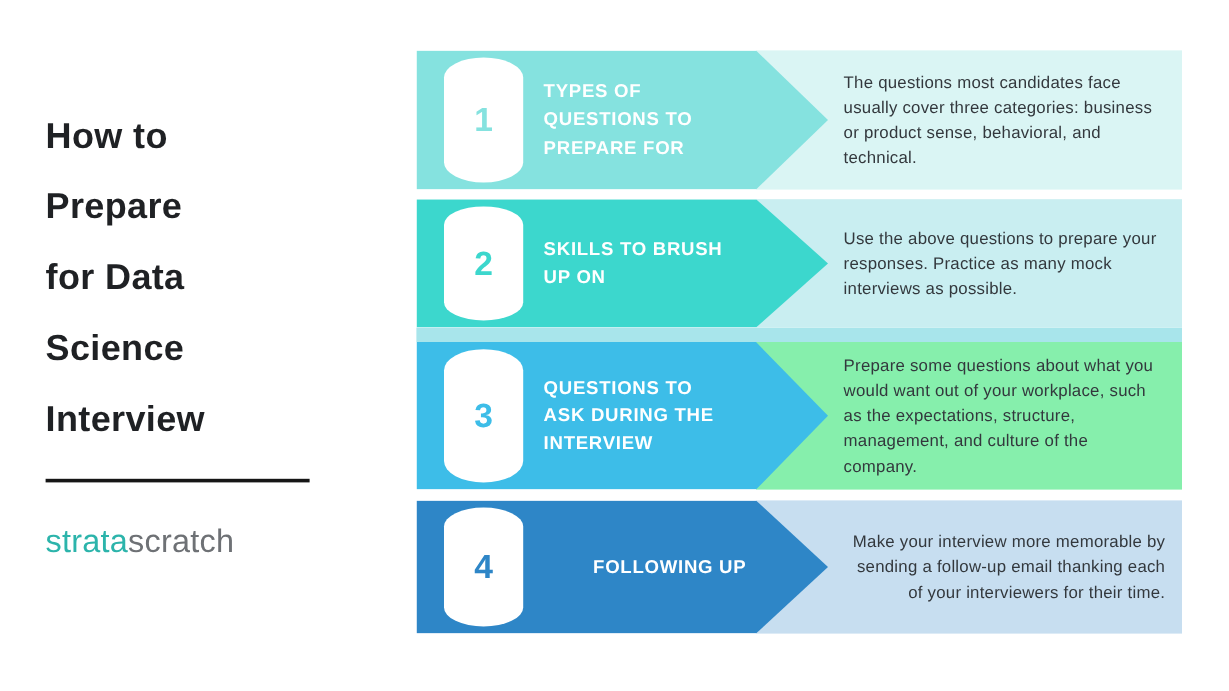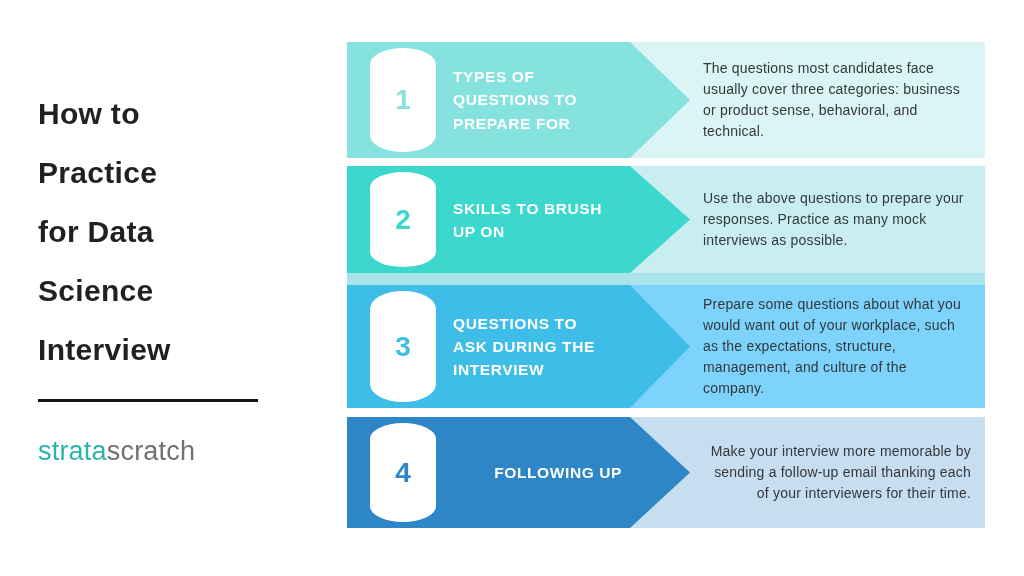--- a/index.html
+++ b/index.html
@@ -65,21 +65,21 @@
   .strip { position:absolute; left:0; right:0; top:100%; height:12px; z-index:0; }
 </style>
 </head>
 <body>
 
 <div class="canvas">
 
   <aside class="left-panel">
     <h1 class="main-title">
       <div>How to</div>
-      <div>Practice</div>
+      <div>Prepare</div>
       <div>for Data</div>
       <div>Science</div>
       <div>Interview</div>
     </h1>
     <div class="divider"></div>
     <div class="logo">
       <span class="p1">strata</span><span class="p2">scratch</span>
     </div>
   </aside>
 
@@ -111,21 +111,21 @@
         </div>
         <h2 class="banner-title">
           <span>SKILLS TO BRUSH</span>
           <span>UP ON</span>
         </h2>
       </div>
       <div class="strip" style="background-color: rgb(168, 229, 235);"></div>
     </section>
 
     <section class="step step-3">
-      <div class="desc" style="background-color: #7dd3fc;">
+      <div class="desc" style="background-color: #86efac;">
         <p>Prepare some questions about what you would want out of your workplace, such as the expectations, structure, management, and culture of the company.</p>
       </div>
       <div class="banner" style="background-color: rgb(61, 189, 232);">
         <div class="badge">
           <span class="num" style="color: rgb(61, 189, 232);">3</span>
         </div>
         <h2 class="banner-title">
           <span>QUESTIONS TO</span>
           <span>ASK DURING THE</span>
           <span>INTERVIEW</span>

